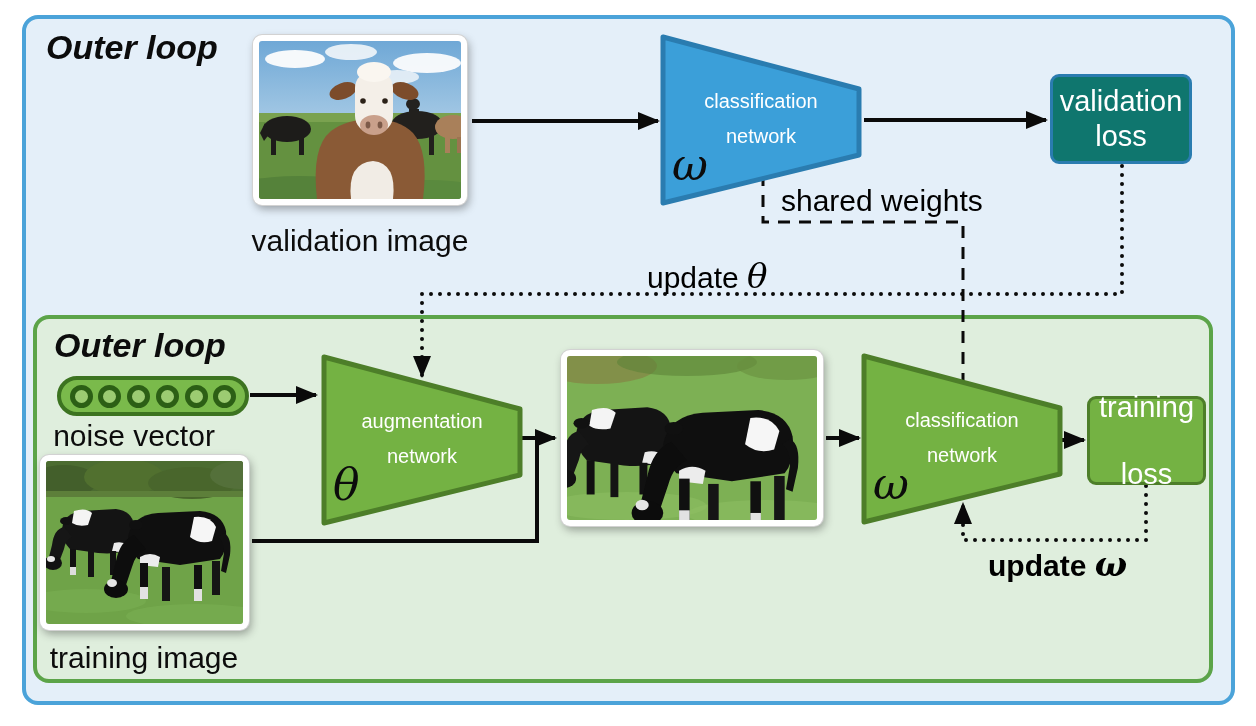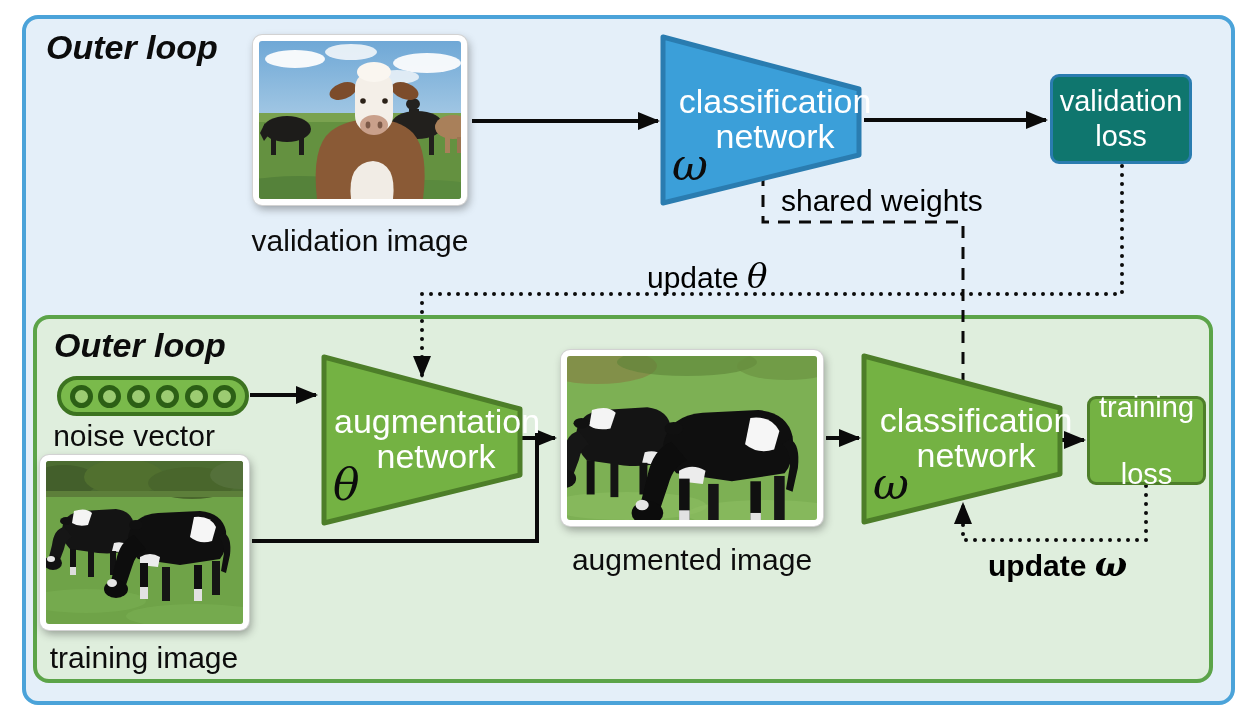--- a/index.html
+++ b/index.html
@@ -18,22 +18,22 @@
   .dotted { stroke:#0a0a0a; stroke-width:4;   fill:none; stroke-dasharray:0 9; stroke-linecap:round; }
 
   .photo { position:absolute; background:#fff; border-radius:9px; padding:6px;
            box-shadow:0 0 0 1px #d2d2d2, 2px 4px 8px rgba(40,40,40,.40); }
   .photo svg { display:block; border-radius:3px; }
 
   .caption { position:absolute; font-size:30px; color:#0c0c0c; text-align:center; white-space:nowrap; }
 
   .trap { position:absolute; }
   .trap svg { display:block; }
-  .trap-label { position:absolute; left:14px; top:51px; width:100%; text-align:center;
-                color:#ffffff; font-size:34px; line-height:35px; }
+  .trap-label { position:absolute; left:0; top:51px; width:100%; text-align:center;
+                color:#ffffff; font-size:20px; line-height:35px; }
   .trap-label span { display:block; }
   .trap-symbol { position:absolute; left:13px; top:110px; font-family:"DejaVu Serif",serif;
                  font-style:italic; color:#0c0c0c; font-size:44px; line-height:1; }
 
   .loss { position:absolute; border-radius:9px; color:#fff; font-size:29px; line-height:35px;
           text-align:center; display:flex; flex-direction:column; justify-content:center; }
   .loss span { display:block; }
   .loss-blue  { background:#0f766e; border:3px solid #2a7cb0; }
   .loss-green { background:#74b243; border:3px solid #4d7e29;gap:32px; }
 
@@ -248,21 +248,20 @@
           <rect x="148" y="128" width="8" height="12" fill="#e2e2e2"></rect>
           <path d="M88,74 q-14,6 -18,26 l-6,24 14,6 8,-24 q4,-14 14,-18 z" fill="#0d0d0d"></path>
           <ellipse cx="70" cy="128" rx="12" ry="9" fill="#0c0c0c"></ellipse>
           <ellipse cx="66" cy="122" rx="5" ry="4" fill="#e5e5e5"></ellipse>
           <ellipse cx="90" cy="64" rx="7" ry="5" fill="#101010"></ellipse>
           <path d="M178,72 q8,4 6,22 l-4,18 -5,-2 3,-18 q0,-12 -6,-16 z" fill="#101010"></path>
         </g>
       </g>
     </svg>
   </div>
-  <div class="caption" style="left:542px; top:543px; width:300px;">augmented image</div>
 
   <div class="trap" style="left:860px; top:352px;">
     <svg width="204" height="174">
       <polygon points="4,4 200,56 200,122 4,170" fill="#74b243" stroke="#4d7e29" stroke-width="5" stroke-linejoin="round"></polygon>
     </svg>
     <div class="trap-label">
       <span>classification</span>
       <span>network</span>
     </div>
     <div class="trap-symbol">ω</div>

